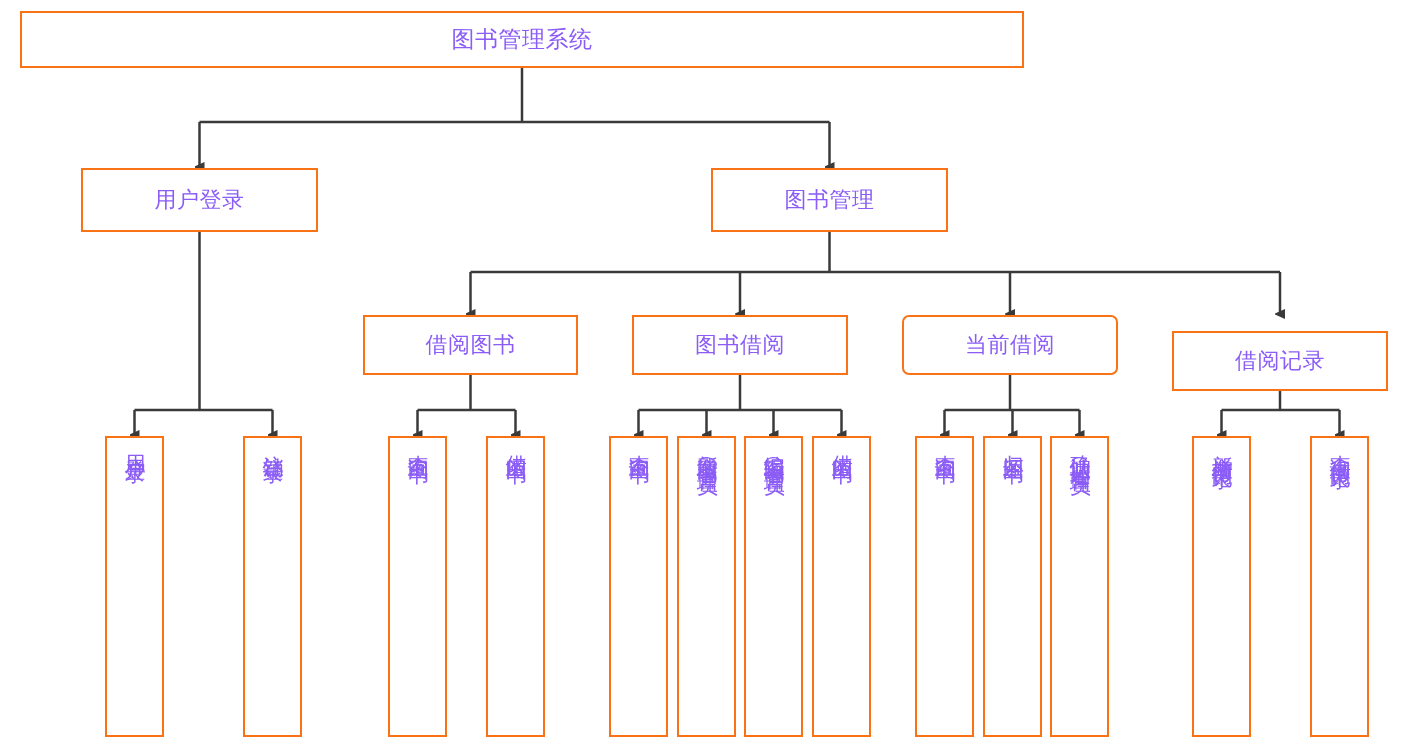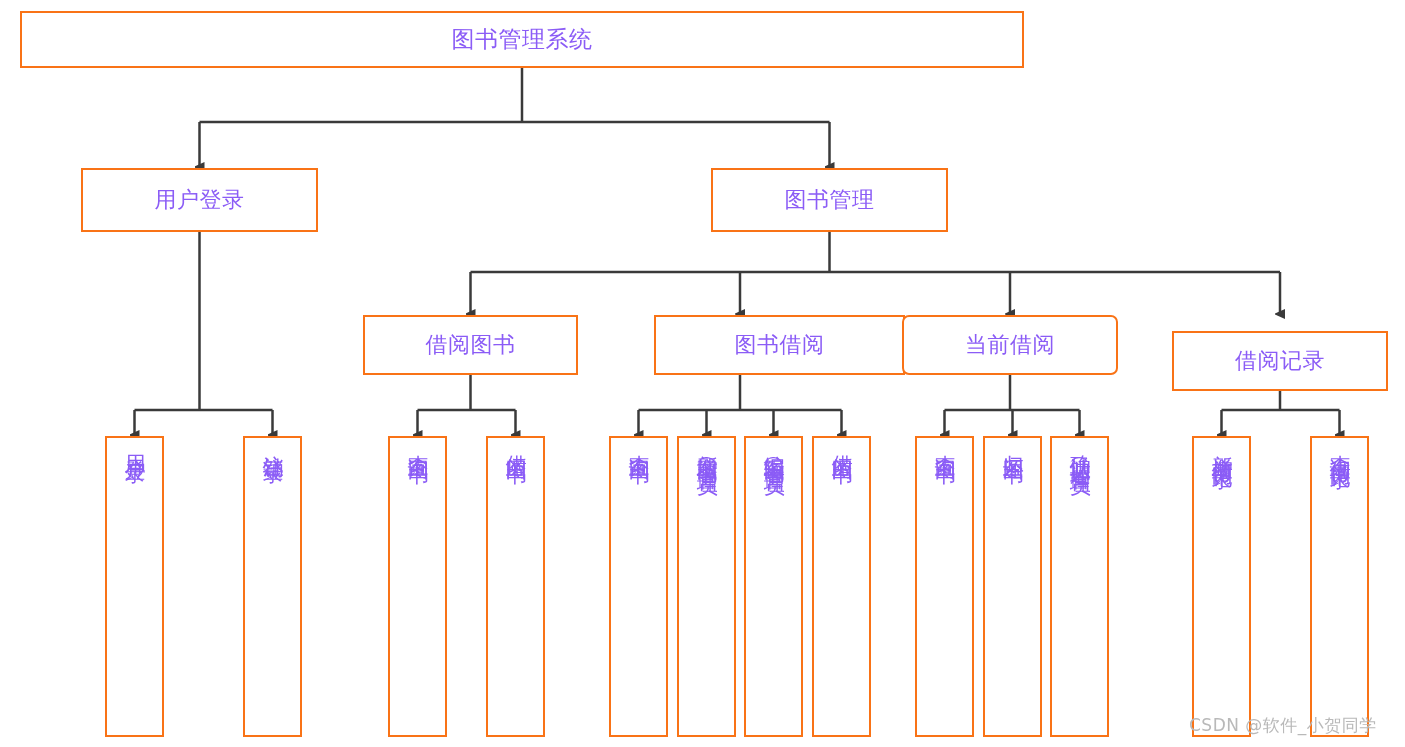--- a/index.html
+++ b/index.html
@@ -122,21 +122,21 @@
       </div>
       <div class="node horiz" style="left: 81px; top: 168px; width: 237px; height: 64px;">
         <span class="label">用户登录</span>
       </div>
       <div class="node horiz" style="left: 711px; top: 168px; width: 237px; height: 64px;">
         <span class="label">图书管理</span>
       </div>
       <div class="node horiz" style="left: 363px; top: 315px; width: 215px; height: 60px;">
         <span class="label">借阅图书</span>
       </div>
-      <div class="node horiz" style="left: 654px; top: 315px; width: 251px; height: 60px;">
+      <div class="node horiz" style="left: 632px; top: 315px; width: 216px; height: 60px;">
         <span class="label">图书借阅</span>
       </div>
       <div class="node horiz" style="left: 902px; top: 315px; width: 216px; height: 60px; border-radius: 7px;">
         <span class="label">当前借阅</span>
       </div>
       <div class="node horiz" style="left: 1172px; top: 315px; width: 216px; height: 60px; margin-top: 16px;">
         <span class="label">借阅记录</span>
       </div>
       <div class="node vert" style="left: 105px; top: 436px; width: 59px; height: 301px;">
         <span class="label">用户登录</span>
@@ -172,14 +172,13 @@
         <span class="label">确认归还（管理员）</span>
       </div>
       <div class="node vert" style="left: 1192px; top: 436px; width: 59px; height: 301px;">
         <span class="label">新增借阅记录</span>
       </div>
       <div class="node vert" style="left: 1310px; top: 436px; width: 59px; height: 301px;">
         <span class="label">查询借阅记录</span>
       </div>
     </div>
 
-  <div class="watermark" style="left:1189px; top:714px;">CSDN @软件_小贺同学</div>
 </div>
 
 </body></html>

